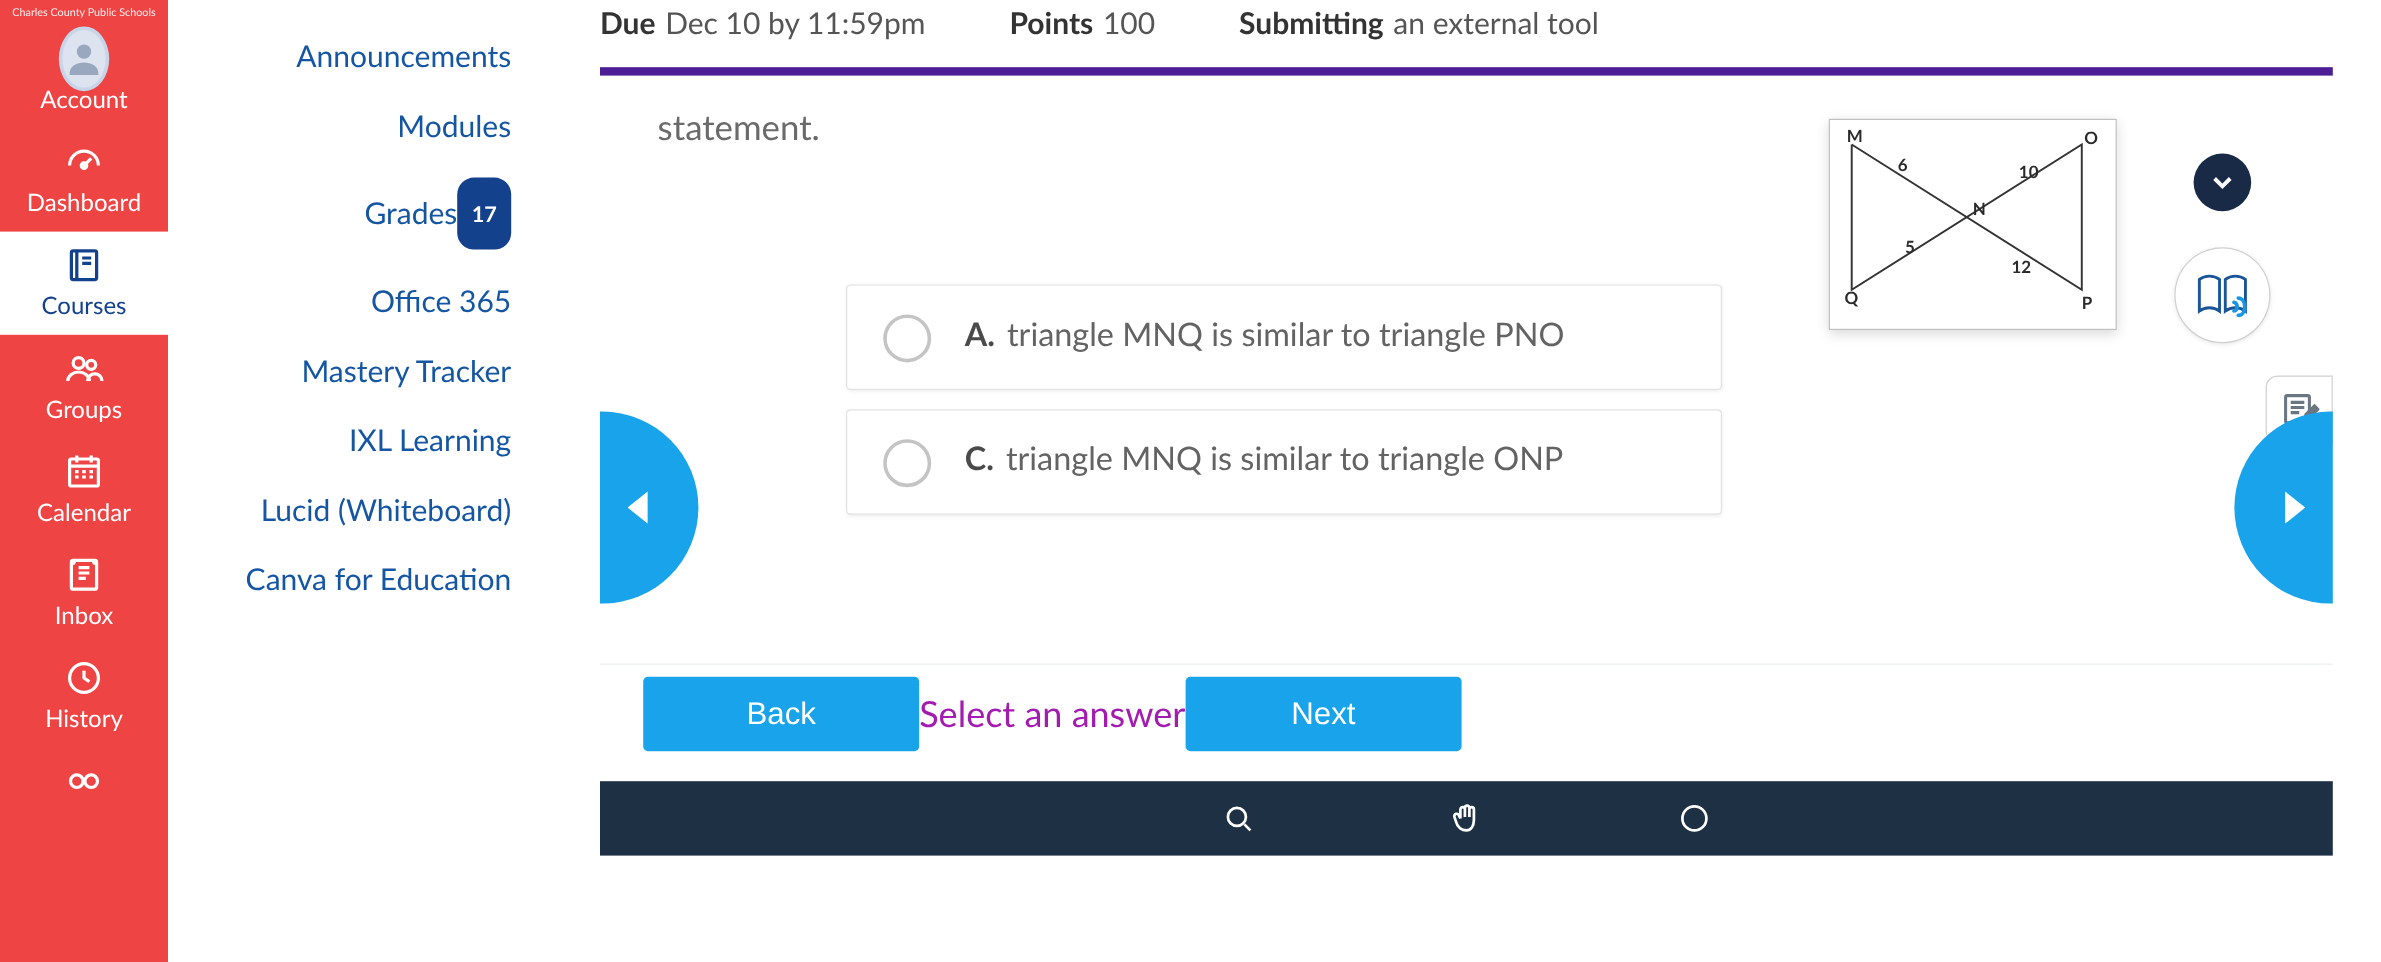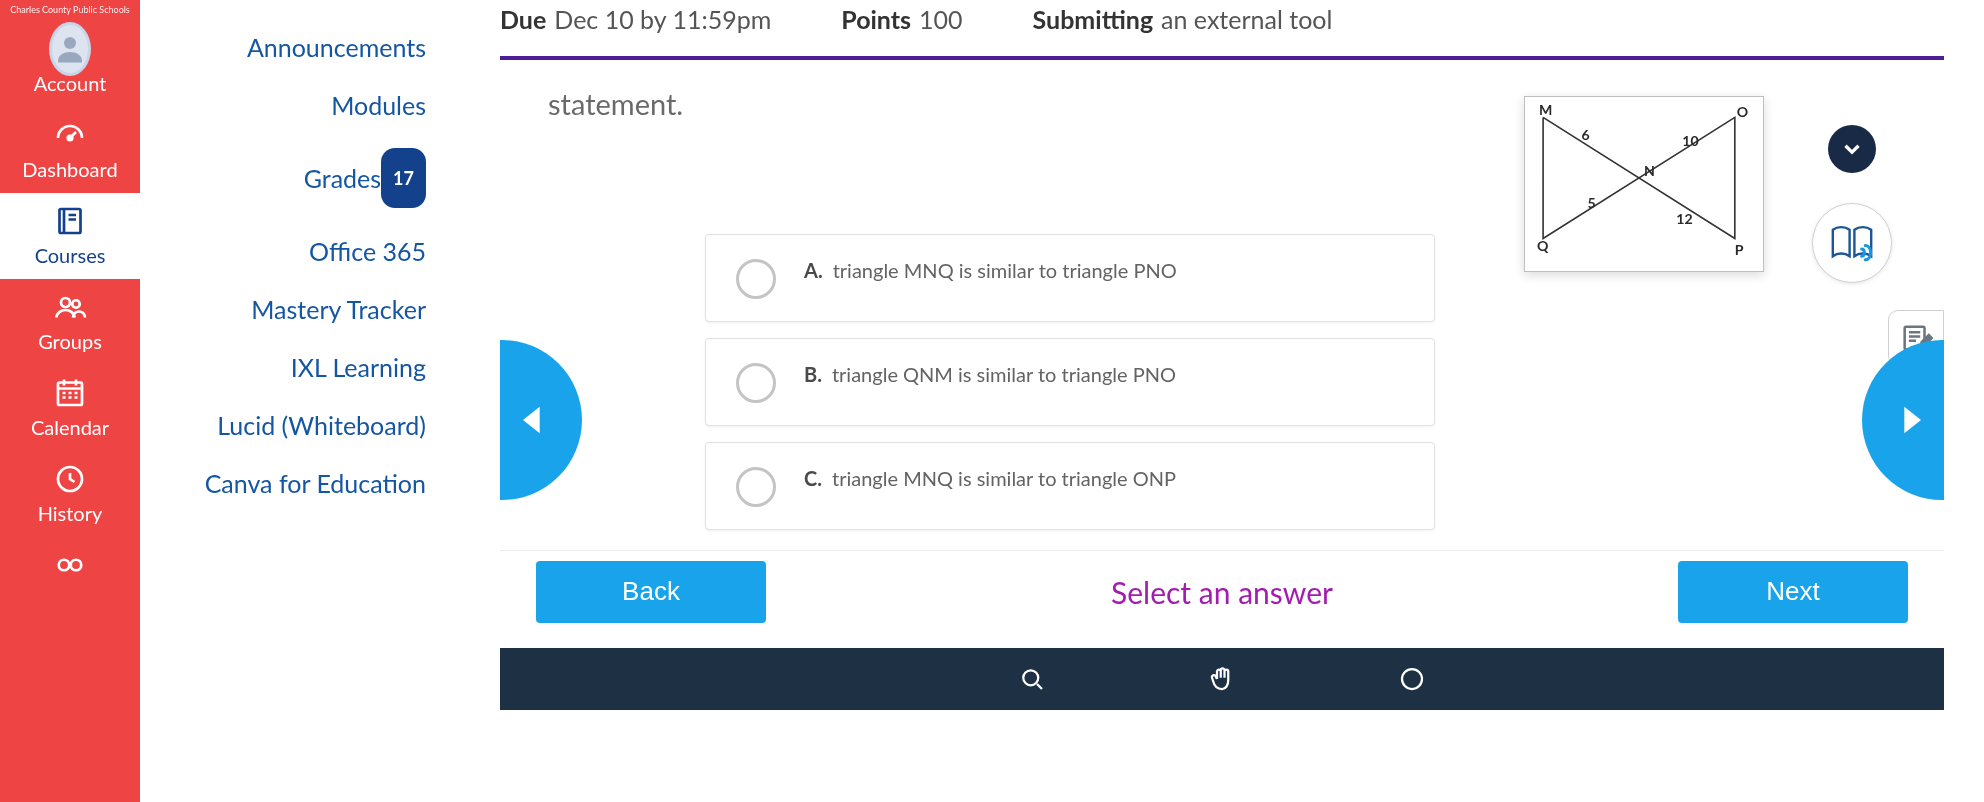--- a/index.html
+++ b/index.html
@@ -99,21 +99,21 @@
     position: absolute;
     left: 450px; top: 0;
     right: 0; bottom: 0;
     padding: 0 40px 0 50px;
   }
   .assignment-meta {
     display: flex;
     gap: 70px;
     font-size: 25px;
     padding: 4px 0 22px 0;
-    border-bottom: 4px solid #4c1d95;
+    border-bottom: 7px solid #4c1d95;
     color: #555;
   }
   .assignment-meta b { color: #333; font-weight: 700; margin-right: 8px; }
 
   .tool-frame {
     position: relative;
     margin-top: 30px;
     height: 620px;
   }
   .prompt-stub {
@@ -138,21 +138,21 @@
     display: flex;
     align-items: flex-start;
     gap: 28px;
     cursor: pointer;
   }
   .choice .radio {
     width: 40px; height: 40px; border-radius: 50%;
     border: 3px solid #c4c4c4; flex: 0 0 auto;
     margin-top: 2px;
   }
-  .choice .ct { font-size: 20px; color: #636363; line-height: 1.35; }
+  .choice .ct { font-size: 27px; color: #636363; line-height: 1.35; }
   .choice .ct b { color: #4a4a4a; font-weight: 700; margin-right: 10px; }
 
   
   .arrow {
     position: absolute;
     top: 250px;
     width: 82px; height: 160px;
     background: #19a3ea;
     display:flex; align-items:center; justify-content:center;
     cursor:pointer;
@@ -182,21 +182,21 @@
     display:flex;align-items:center;justify-content:center;
     cursor:pointer;
   }
 
   
   .tool-bottom {
     position: absolute;
     left: 0; right: 0; bottom: 78px;
     height: 82px;
     background: #fff;
-    display:flex; align-items:center; justify-content:space-between;
+    display:flex; align-items:center; 
     padding: 0 36px;
     border-top: 1px solid #eceff1;
   }
   .btn {
     background:#19a3ea; color:#fff; font-size:26px;
     border:none; border-radius:4px;
     height:62px; min-width: 230px;
     cursor:pointer;
   }
   .status-text { font-size: 30px; color:#a21caf; }
@@ -275,20 +275,30 @@
     <span class="gnav-icon">
       <svg viewBox="0 0 24 24" fill="none" stroke="currentColor" stroke-width="1.8">
           <rect x="4" y="5" width="16" height="15" rx="1"></rect>
           <path d="M4 9h16M8 3v4M16 3v4"></path>
           <path d="M7 12h2M11 12h2M15 12h2M7 15h2M11 15h2M15 15h2"></path>
         </svg>
     </span>
     <span class="gnav-label">Calendar</span>
   </a>
 
+  <a class="gnav-item">
+    <span class="gnav-icon">
+      <svg viewBox="0 0 24 24" fill="none" stroke="currentColor" stroke-width="1.8">
+          <rect x="5" y="4" width="14" height="16" rx="1"></rect>
+          <path d="M9 8h6M9 11h6M9 14h4"></path>
+          <path d="M5 4l2 2M19 4l-2 2"></path>
+        </svg>
+    </span>
+    <span class="gnav-label">Inbox</span>
+  </a>
 
   <a class="gnav-item">
     <span class="gnav-icon">
       <svg viewBox="0 0 24 24" fill="none" stroke="currentColor" stroke-width="1.8">
           <circle cx="12" cy="12" r="8"></circle>
           <path d="M12 8v4l3 2"></path>
         </svg>
     </span>
     <span class="gnav-label">History</span>
   </a>
@@ -378,24 +388,20 @@
       </svg>
     </div>
 
     <div class="answers">
       <div class="choice">
         <span class="radio"></span>
         <span class="ct"><b>A.</b><span>triangle MNQ is similar to triangle PNO</span></span>
       </div>
       <div class="choice">
         <span class="radio"></span>
-        <span class="ct"><b>B.</b><span>triangle QNM is similar to triangle PNO</span></span>
-      </div>
-      <div class="choice">
-        <span class="radio"></span>
         <span class="ct"><b>C.</b><span>triangle MNQ is similar to triangle ONP</span></span>
       </div>
     </div>
 
     <div class="arrow left">
       <svg viewBox="0 0 24 24" fill="#fff">
           <polygon points="16,4 16,20 6,12"></polygon>
         </svg>
     </div>
     <div class="arrow right">

